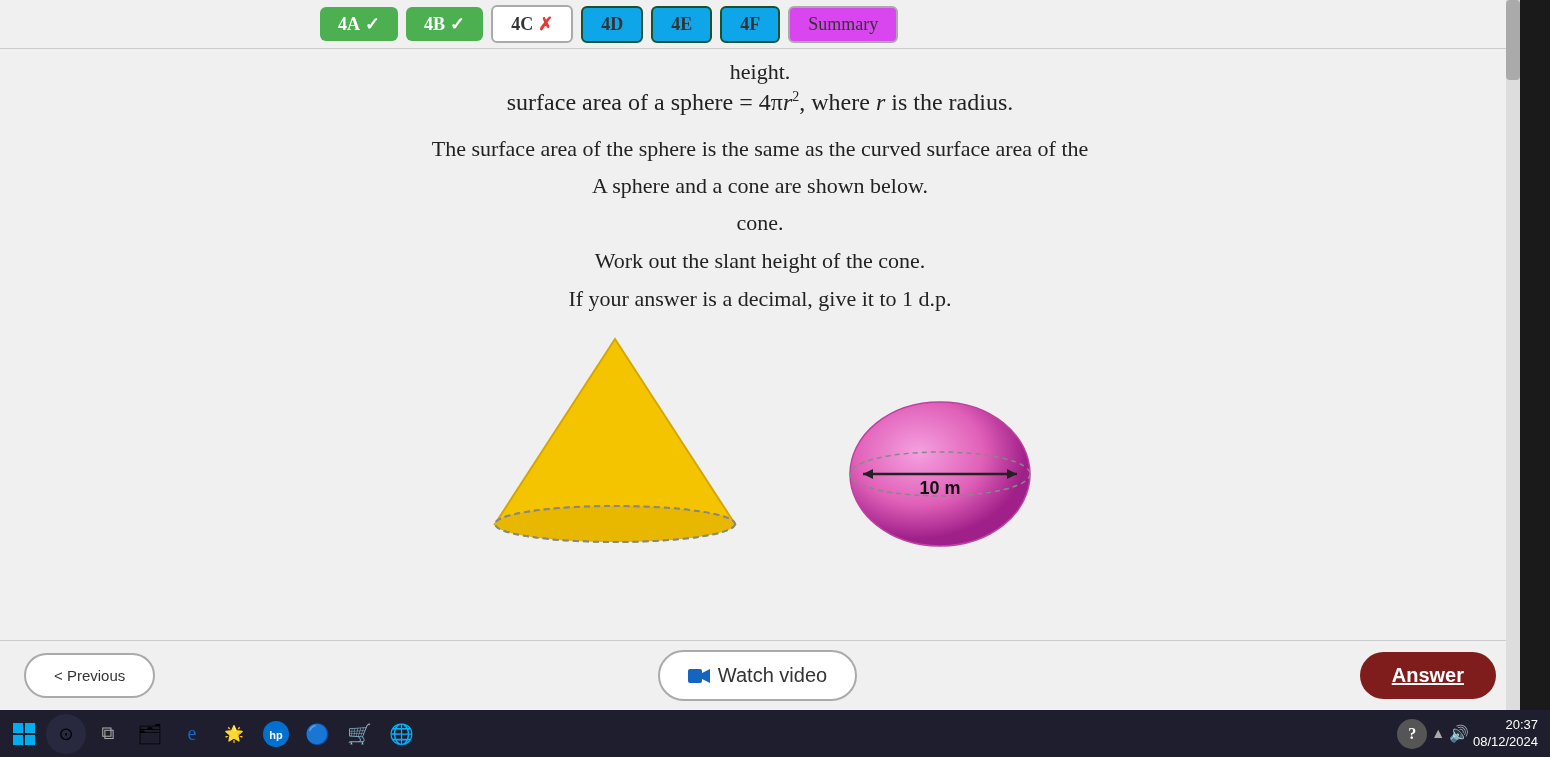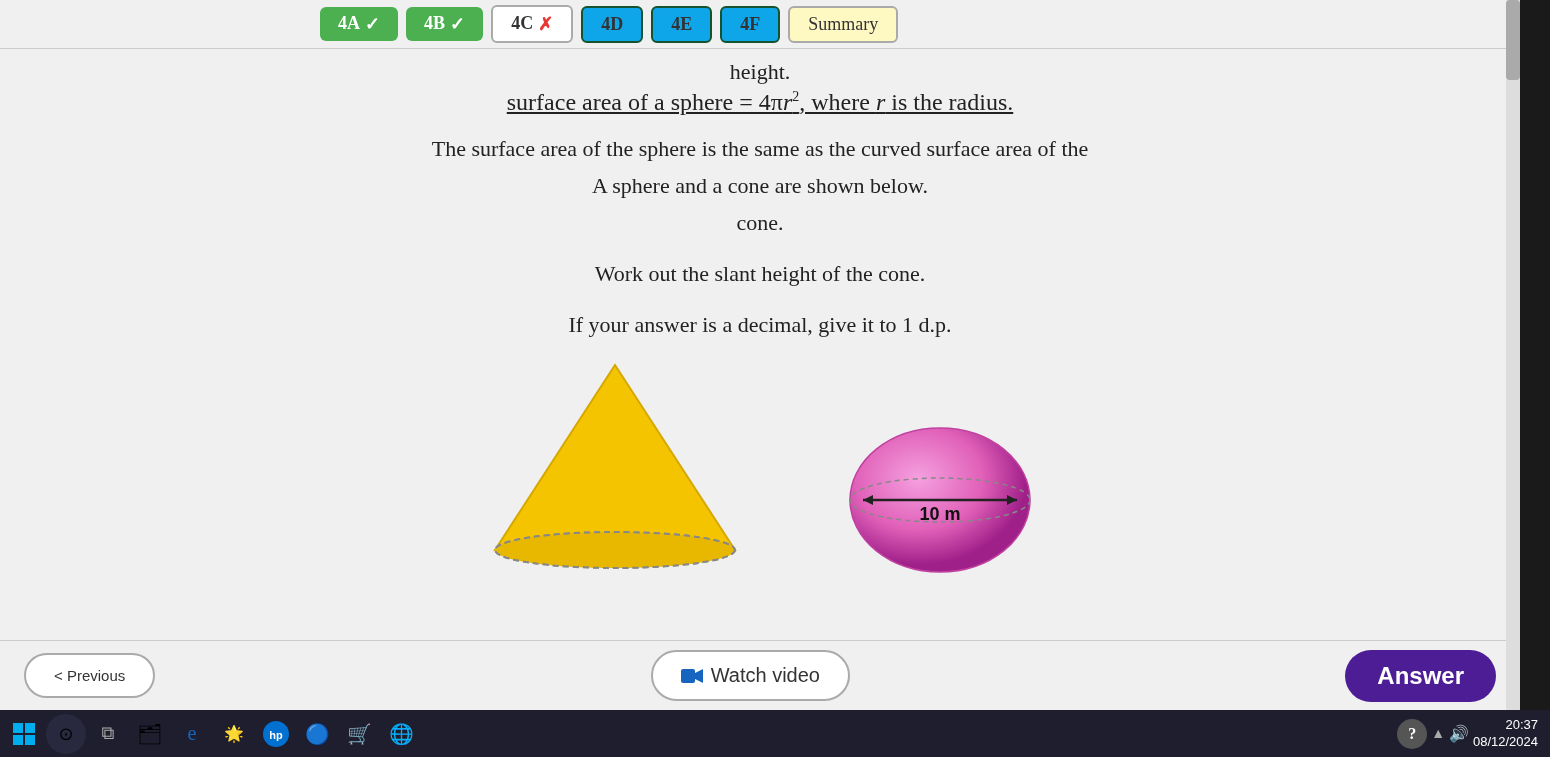--- a/index.html
+++ b/index.html
@@ -37,20 +37,21 @@
       min-height: 43px;
     }
 
     .tab {
       padding: 6px 18px;
       border-radius: 6px;
       font-size: 18px;
       font-weight: bold;
       cursor: pointer;
       display: flex;
+      align-items: center;
       gap: 5px;
     }
 
     .tab-green {
       background: #4caf50;
       color: white;
     }
 
     .tab-red-x {
       background: white;
@@ -63,21 +64,21 @@
       font-weight: bold;
     }
 
     .tab-plain {
       background: #0ea5e9;
       color: #333;
       border: 2px solid #14532d;
     }
 
     .tab-summary {
-      background: #fef9c3;
+      background: #d946ef;
       color: #333;
       border: 2px solid #aaa;
       font-weight: normal;
     }
 
     
     .content-area {
       width: 100%;
       flex: 1;
       display: flex;
@@ -92,36 +93,35 @@
       color: #222;
       text-align: center;
       margin-bottom: 4px;
     }
 
     .formula-line-italic {
       font-size: 24px;
       color: #222;
       text-align: center;
       margin-bottom: 16px;
-      text-decoration: underline;
     }
 
     .description-text {
       font-size: 22px;
       color: #222;
       text-align: center;
       margin-bottom: 4px;
       line-height: 1.5;
     }
 
     .question-text {
       font-size: 22px;
       color: #222;
       text-align: center;
-      margin-top: 14px;
+      margin-top: 1px;
       margin-bottom: 4px;
       line-height: 1.5;
     }
 
     .diagrams-row {
       display: flex;
       flex-direction: row;
       align-items: flex-end;
       justify-content: center;
       gap: 80px;
@@ -181,28 +181,29 @@
       padding: 12px 28px;
       font-size: 20px;
       cursor: pointer;
       color: #333;
       display: flex;
       align-items: center;
       gap: 8px;
     }
 
     .answer-button {
-      background: #4c1d95;
+      background: #7f1d1d;
       border: none;
       border-radius: 30px;
       padding: 12px 32px;
-      font-size: 24px;
+      font-size: 20px;
       cursor: pointer;
       color: white;
       font-weight: bold;
+      text-decoration: underline;
     }
 
     
     .scrollbar {
       position: absolute;
       right: 0;
       top: 0;
       width: 14px;
       height: 710px;
       background: #ddd;

